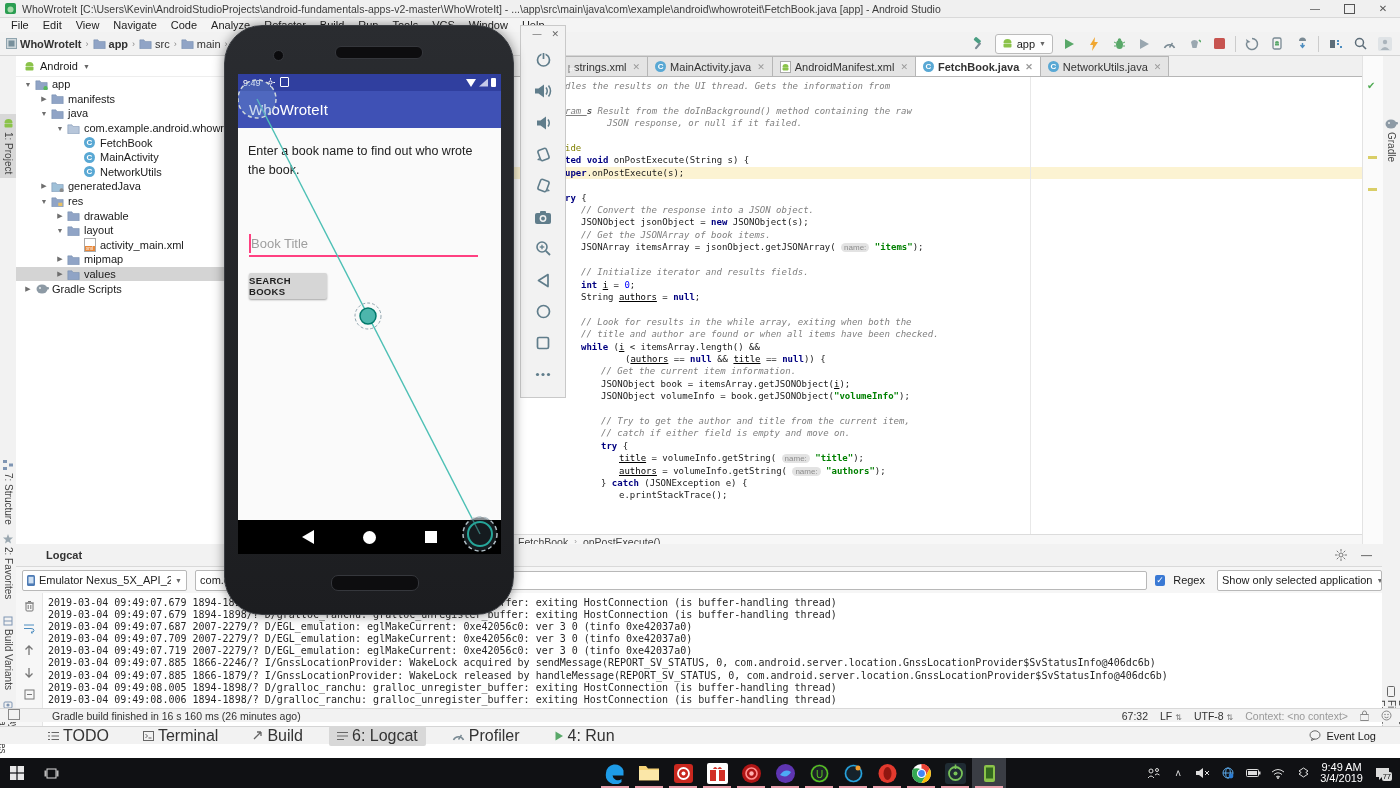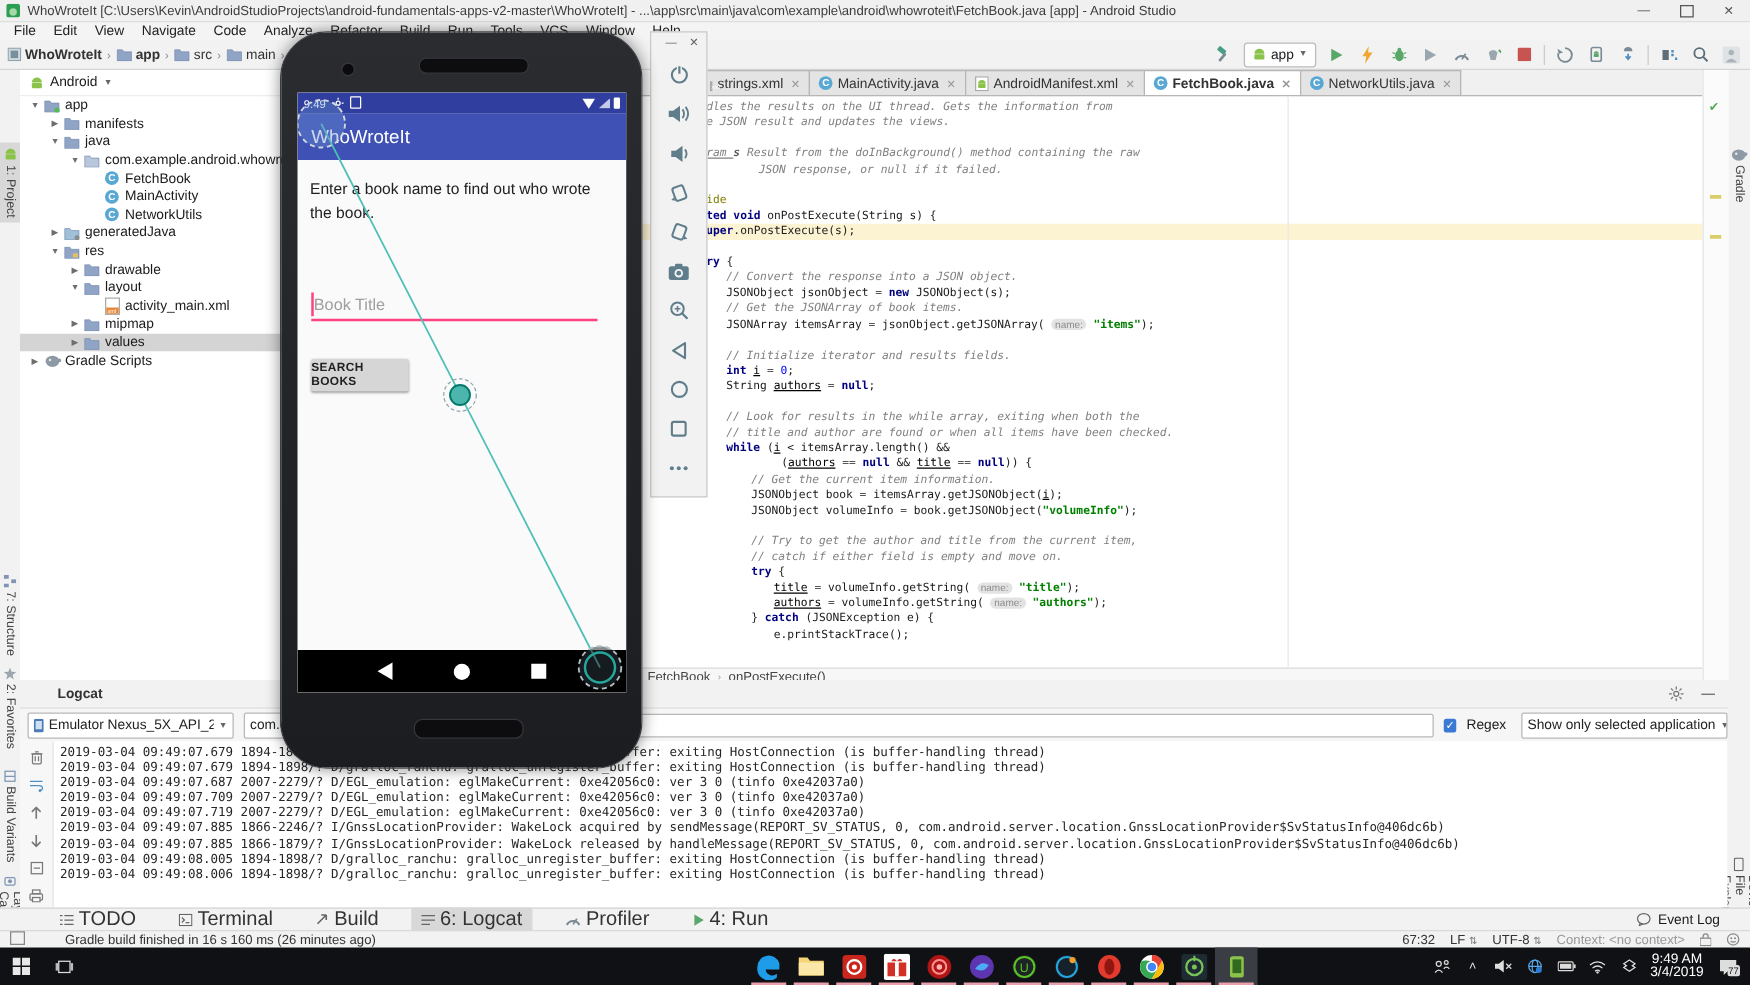--- a/index.html
+++ b/index.html
@@ -86,21 +86,21 @@
              display:flex;flex-direction:column;align-items:center;gap:8px;padding-top:6px;}
   .gico{width:14px;height:14px;display:flex;align-items:center;justify-content:center;color:#777;}
   #lc-lines{position:absolute;left:32px;top:4px;font-family:"DejaVu Sans Mono",monospace;font-size:10px;
             line-height:12.1px;color:#262626;white-space:pre;}
   
   #bottombar{left:0;top:726px;width:1400px;height:18px;background:#f2f2f2;border-top:1px solid #d5d5d5;
              display:flex;align-items:center;gap:4px;padding-left:40px;box-sizing:border-box;}
   .btab{display:flex;align-items:center;gap:4px;font-size:16px;color:#333;padding:1px 8px;border-radius:2px;}
   .btab.active{background:#d8d8d8;}
   #eventlog{margin-left:auto;margin-right:24px;display:flex;align-items:center;gap:5px;font-size:11px;}
-  #statusbar{left:0;top:744px;width:1400px;height:14px;background:#f2f2f2;border-top:1px solid #d9d9d9;
+  #statusbar{left:0;top:708px;width:1400px;height:14px;background:#f2f2f2;border-top:1px solid #d9d9d9;
              display:flex;align-items:center;font-size:10.5px;color:#333;padding:0 8px;box-sizing:border-box;gap:14px;}
   #statusmsg{margin-left:18px;}
   #statusright{margin-left:auto;display:flex;align-items:center;gap:12px;}
   .dim{color:#999;}
   
   #taskbar{left:0;top:758px;width:1400px;height:30px;background:#101114;display:flex;align-items:center;}
   .tkbtn{width:34px;height:30px;display:flex;align-items:center;justify-content:center;position:relative;}
   .tkbtn.active{background:#3a3d44;}
   .underl{position:absolute;bottom:0;left:3px;right:3px;height:2px;background:#e9a0ac;}
   #tray{margin-left:auto;display:flex;align-items:center;gap:9px;padding-right:8px;color:#e8e8e8;}
@@ -122,21 +122,21 @@
   .sig{width:9px;height:8px;background:#c5cae9;clip-path:polygon(100% 0,100% 100%,0 100%);}
   .batt{width:5px;height:9px;background:#fff;border-radius:1px;}
   #p-appbar{height:37px;background:#3f51b5;color:#fff;display:flex;align-items:center;padding-left:11px;
             font-size:15px;font-weight:500;}
   #p-content{position:relative;height:392px;}
   #p-instr{padding:14px 10px 0 10px;font-size:12.5px;color:#212121;width:238px;line-height:19px;}
   #p-input{position:absolute;left:11px;top:108px;width:229px;}
   #p-ph{color:#9e9e9e;font-size:13px;padding-left:2px;}
   #p-line{margin-top:4px;height:2px;background:#ff4081;}
   #p-caret{position:absolute;left:0;top:-2px;width:1.5px;height:19px;background:#ff4081;}
-  #p-btn{position:absolute;left:11px;top:159px;width:78px;height:26px;background:#d6d6d6;border-radius:2px;
+  #p-btn{position:absolute;left:11px;top:145px;width:78px;height:26px;background:#d6d6d6;border-radius:2px;
          box-shadow:0 1px 2px rgba(0,0,0,.35);display:flex;align-items:center;justify-content:center;
          font-size:9.5px;font-weight:bold;color:#212121;letter-spacing:.3px;}
   #p-nav{height:34px;background:#000;display:flex;align-items:center;justify-content:space-around;padding:0 40px;}
   .nv-back{width:0;height:0;border-top:7px solid transparent;border-bottom:7px solid transparent;border-right:12px solid #fff;}
   .nv-home{width:13px;height:13px;border-radius:50%;background:#fff;}
   .nv-sq{width:12px;height:12px;background:#fff;}
   #touchsvg{position:absolute;left:0;top:0;pointer-events:none;}
   
   #emutb{left:520px;top:25px;width:46px;height:373px;background:#f2f2f2;border:1px solid #c9c9c9;
          display:flex;flex-direction:column;align-items:center;box-sizing:border-box;}
@@ -593,21 +593,20 @@
      <span>
             <span class="ci">C</span>
           </span>
      <span>NetworkUtils.java</span>
      <span class="tclose">✕</span>
         </span>
       </div>
     <div id="code">
       <div id="marginline"></div>
     <div class="cl" style="padding-left:335px"><span class="cm">dles the results on the UI thread. Gets the information from</span></div>
-        <div class="cl" style="padding-left:335px"><span class="cm">e JSON result and updates the views.</span></div>
         <div class="cl" style="padding-left:335px"></div>
         <div class="cl" style="padding-left:335px"><span class="cmu">ram </span><span class="cmb">s </span><span class="cm">Result from the doInBackground() method containing the raw</span></div>
         <div class="cl" style="padding-left:377px"><span class="cm">JSON response, or null if it failed.</span></div>
         <div class="cl" style="padding-left:335px"></div>
         <div class="cl" style="padding-left:335px"><span class="an">ide</span></div>
         <div class="cl" style="padding-left:335px"><span class="kw">ted </span><span class="kw">void </span><span class="">onPostExecute(String s) {</span></div>
         <div class="cl hl" style="padding-left:335px"><span class="kw">uper</span><span class="">.onPostExecute(s);</span></div>
         <div class="cl" style="padding-left:335px"></div>
         <div class="cl" style="padding-left:335px"><span class="kw">ry </span><span class="">{</span></div>
         <div class="cl" style="padding-left:351px"><span class="cm">// Convert the response into a JSON object.</span></div>

